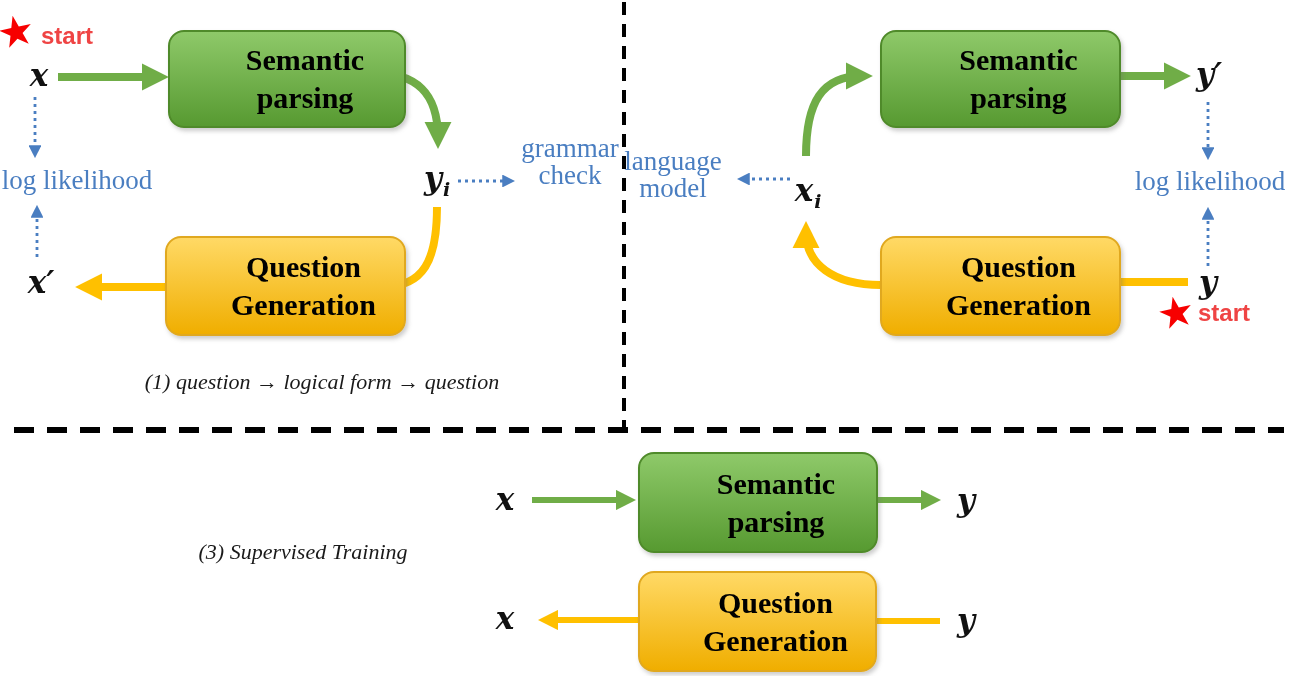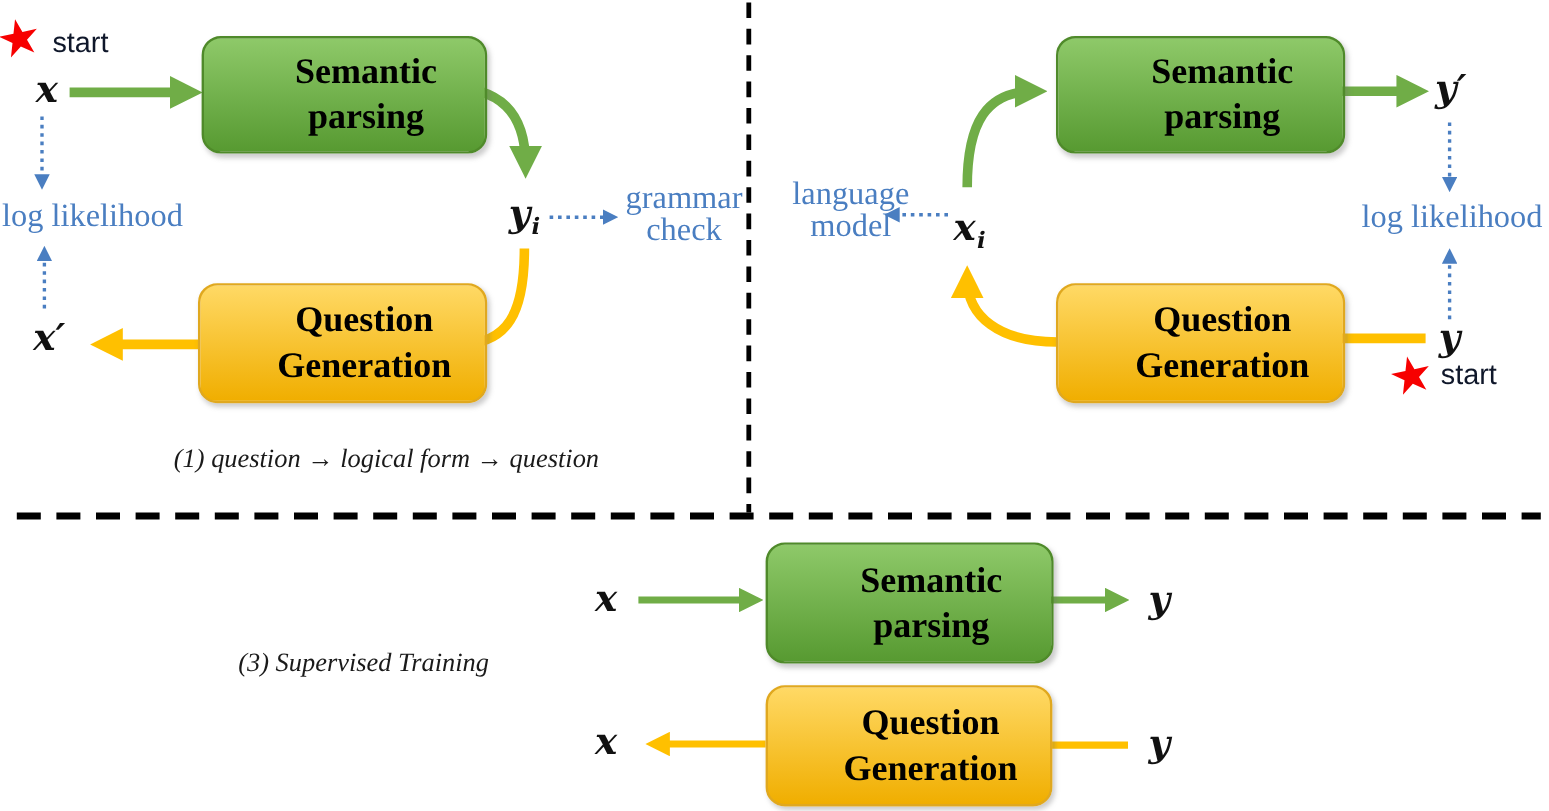--- a/index.html
+++ b/index.html
@@ -17,21 +17,21 @@
     position:absolute;border-radius:16px;display:flex;align-items:center;justify-content:center;
     text-align:center;font-family:"Liberation Serif",serif;font-weight:bold;font-size:30px;
     line-height:38px;color:#000;white-space:pre-line;
     box-shadow:2px 3px 4px rgba(110,110,110,.35);
     padding-left:36px;
   }
   .box.green{background:linear-gradient(#8ec969,#579a31);border:2px solid #4f8a2a;}
   .box.yellow{background:linear-gradient(#ffd965,#f0ae00);border:2px solid #e0a81f;}
   .caption{position:absolute;transform:translate(-50%,-50%);font-style:italic;
            font-size:22px;color:#1a1a1a;white-space:nowrap;font-family:"Liberation Serif",serif;}
-  .start-txt{font-family:"Liberation Sans",sans-serif;font-weight:normal;font-size:24px;color:#0f172a;white-space:nowrap;}
+  .start-txt{font-family:"Liberation Sans",sans-serif;font-weight:bold;font-size:24px;color:#ef4444;white-space:nowrap;}
   .star{font-family:"DejaVu Sans",sans-serif;font-size:42px;color:#f70000;line-height:1;
         transform:translate(-50%,-50%) rotate(-12deg);}
 </style>
 </head>
 <body>
 
 <div class="canvas">
 
   <svg width="1291" height="676" viewBox="0 0 1291 676">
     <defs>
@@ -74,33 +74,33 @@
   <div class="lbl star" style="left:16px;top:32px;">★</div>
   <div class="lbl start-txt" style="left:67px;top:36px;">start</div>
 
   <div class="lbl math" style="left:39px;top:75px;">x</div>
 
   <div class="box green" style="left:168px;top:30px;width:198px;height:94px;">Semantic
 parsing</div>
 
   <div class="lbl math" style="left:437px;top:180px;"><span>y</span><sub>i</sub></div>
 
-  <div class="lbl blue" style="left:570px;top:178px;">grammar
+  <div class="lbl blue" style="left:570px;top:162px;">grammar
 check</div>
 
   <div class="box yellow" style="left:165px;top:236px;width:201px;height:96px;">Question
 Generation</div>
 
   <div class="lbl math" style="left:41px;top:282px;">x′</div>
 
   <div class="lbl blue" style="left:77px;top:180px;white-space:nowrap;">log likelihood</div>
 
   <div class="caption" style="left:322px;top:382px;">(1) question → logical form → question</div>
 
-  <div class="lbl blue" style="left:673px;top:175px;margin-left:36px;">language
+  <div class="lbl blue" style="left:673px;top:175px;">language
 model</div>
 
   <div class="lbl math" style="left:808px;top:192px;"><span>x</span><sub>i</sub></div>
 
   <div class="box green" style="left:880px;top:30px;width:201px;height:94px;">Semantic
 parsing</div>
 
   <div class="lbl math" style="left:1209px;top:74px;">y′</div>
 
   <div class="lbl blue" style="left:1210px;top:181px;white-space:nowrap;">log likelihood</div>

